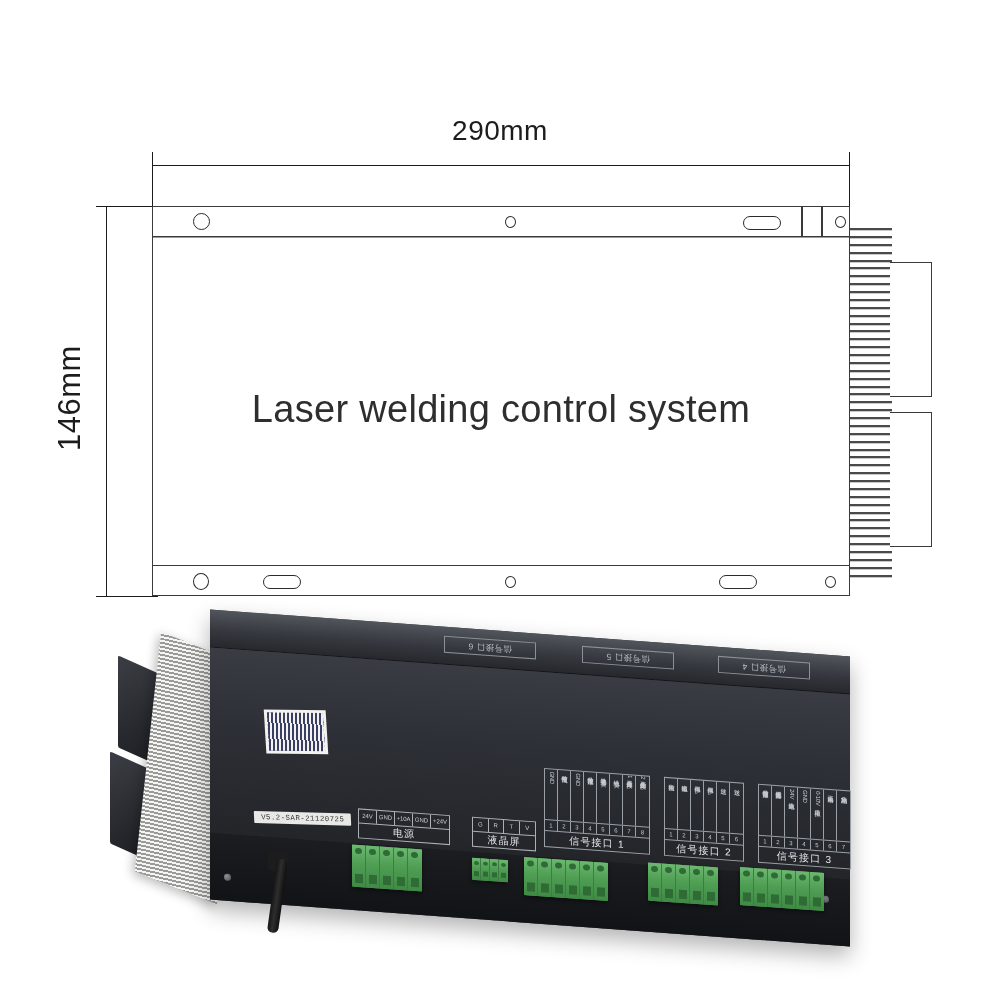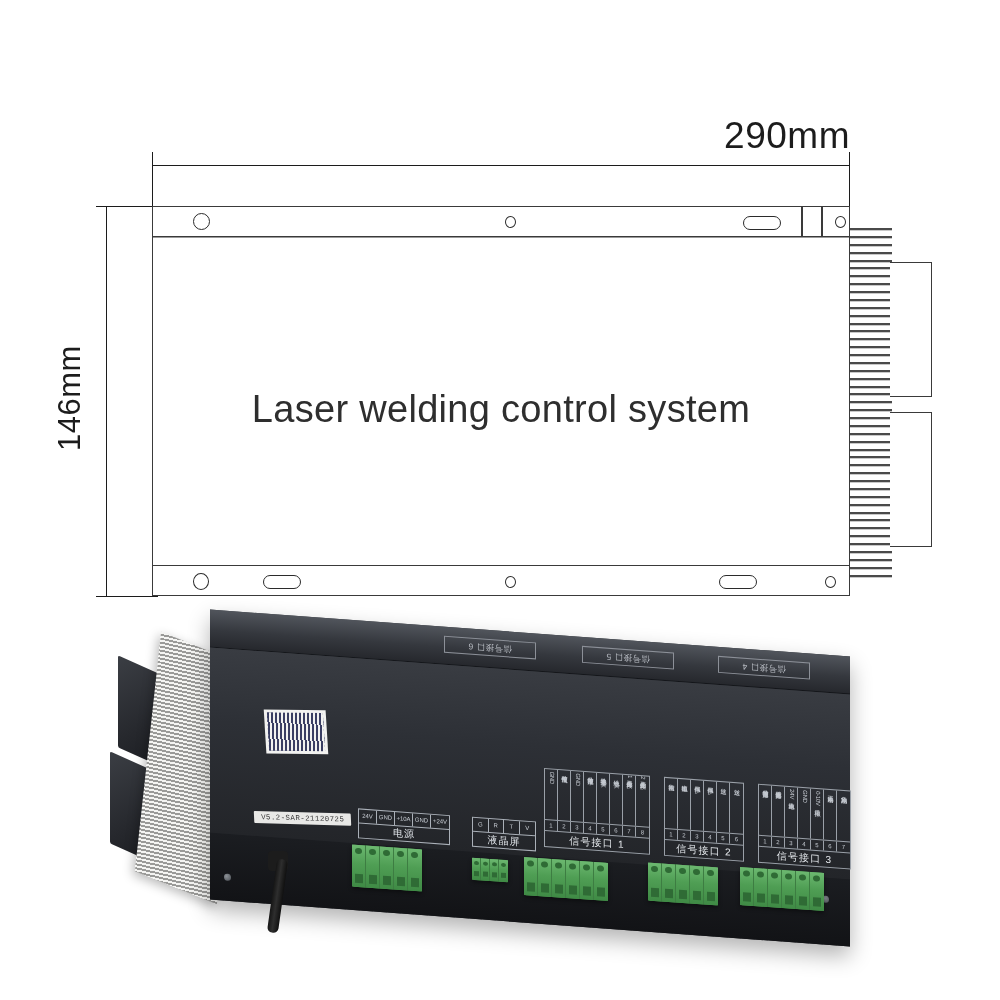--- a/index.html
+++ b/index.html
@@ -17,22 +17,22 @@
     left: 0; top: 0;
     width: 1000px; height: 620px;
     background: #ffffff;
   }
 
   
   #dim-width-label {
     position: absolute;
     left: 150px; top: 115px;
     width: 700px;
-    text-align: right;
-    font-size: 37px;
+    text-align: center;
+    font-size: 28px;
     color: #1c1c1c;
     letter-spacing: 0.5px;
   }
   #dim-width-line {
     position: absolute;
     left: 152px; top: 165px;
     width: 698px; height: 1px;
     background: #1c1c1c;
   }
   #dim-width-tick-left {

